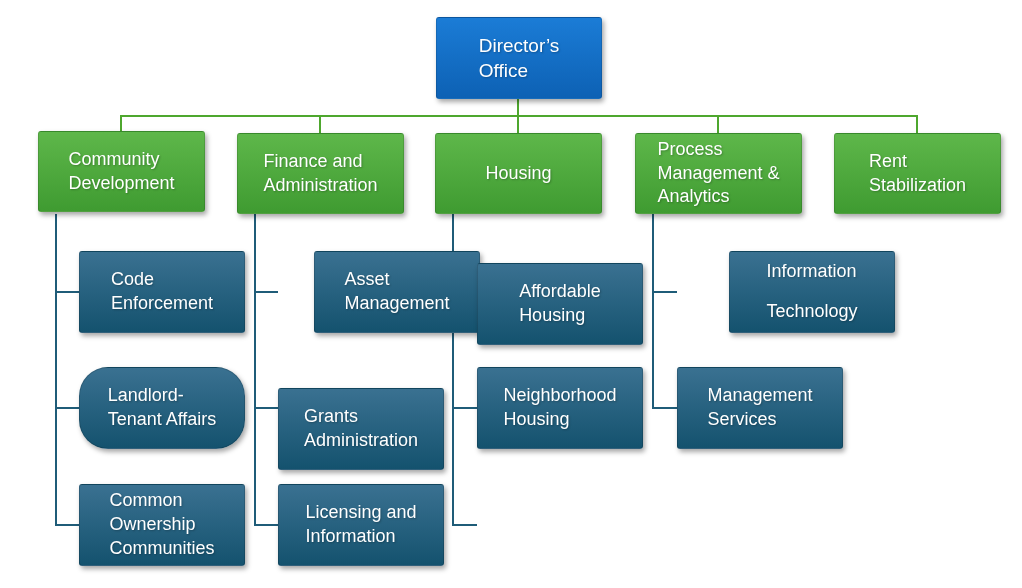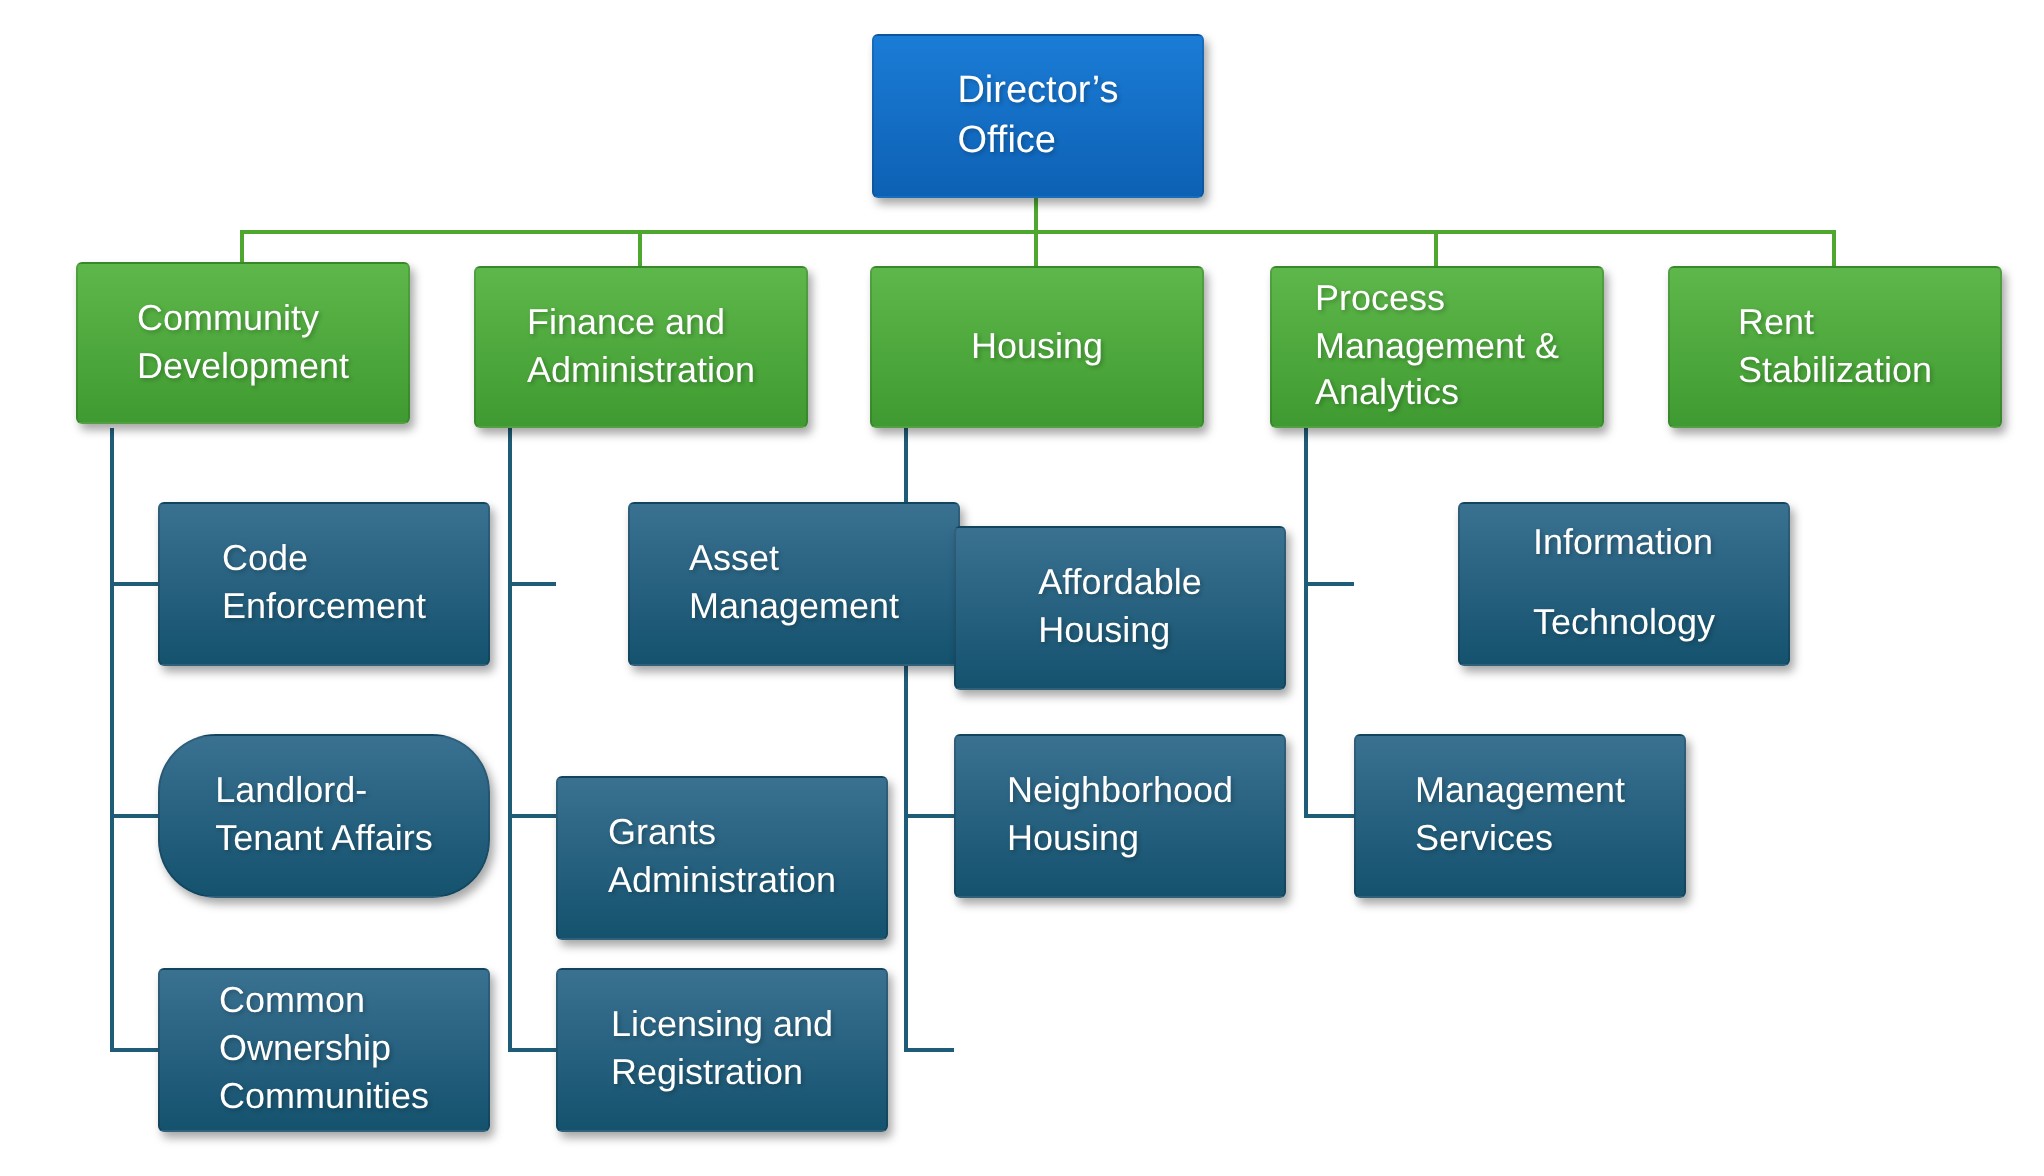--- a/index.html
+++ b/index.html
@@ -108,21 +108,21 @@
 Tenant Affairs</div>
   <div class="node unit" style="left:79px; top:484px;">Common
 Ownership
 Communities</div>
 
   <div class="node unit" style="left:278px; top:251px;margin-left:36px;">Asset
 Management</div>
   <div class="node unit" style="left:278px; top:388px;">Grants
 Administration</div>
   <div class="node unit" style="left:278px; top:484px;">Licensing and
-Registration</div>
+Information</div>
 
   <div class="node unit" style="left:477px; top:251px;margin-top:12px;">Affordable
 Housing</div>
   <div class="node unit" style="left:477px; top:367px;">Neighborhood
 Housing</div>
 
   <div class="node unit loose" style="left:693px; top:251px;margin-left:36px;">Information
 Technology</div>
   <div class="node unit" style="left:677px; top:367px;">Management
 Services</div>

